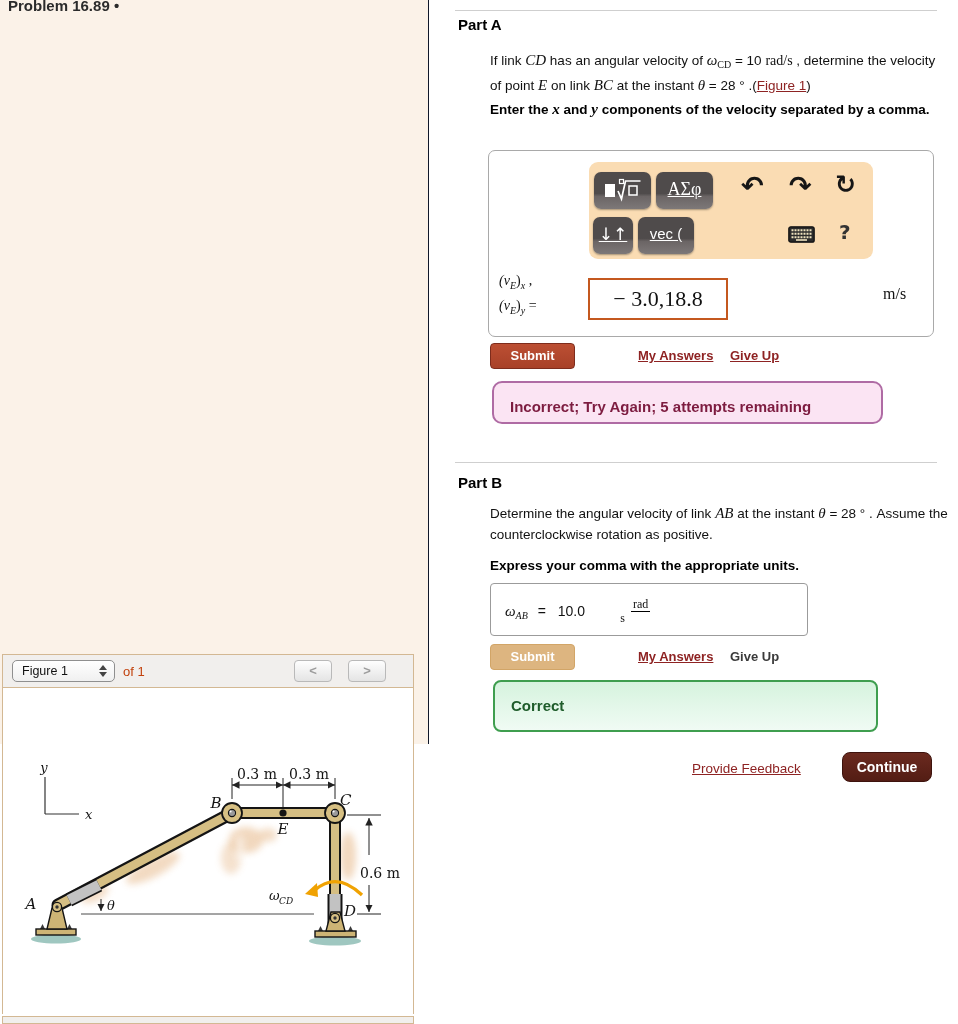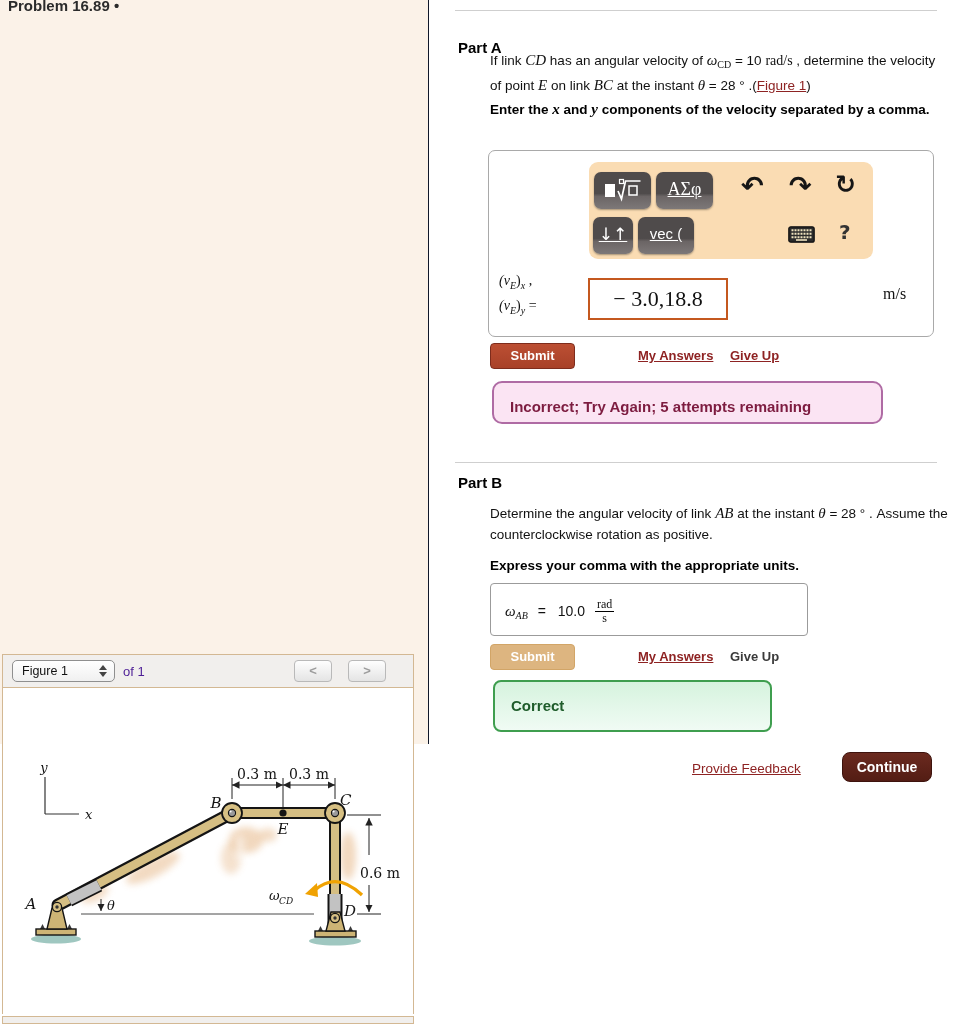--- a/index.html
+++ b/index.html
@@ -10,21 +10,21 @@
   #left-panel { position:absolute; left:0; top:0; width:429px; height:744px; background:#FBF2E8; border-right:1px solid #0f172a; }
   #prob-title { position:absolute; left:8px; top:-3px; font-size:15px; font-weight:700; color:#2B2B2B; }
 
   
   #figure-panel { position:absolute; left:2px; top:654px; width:412px; height:360px; background:#fff; border:1px solid #D3B893; }
   #figure-header { position:relative; height:33px; background:#F1EFED; border-bottom:1px solid #D3B893; }
   #figure-select { position:absolute; left:9px; top:5px; width:103px; height:22px; background:linear-gradient(#ffffff,#F0F0F0); border:1px solid #8F8F8F; border-radius:5px; font-size:12.5px; color:#111; padding-left:9px; line-height:20px; cursor:default; }
   .spinner { position:absolute; right:6px; top:4px; width:9px; height:13px; }
   .spinner .up { width:0; height:0; border-left:4px solid transparent; border-right:4px solid transparent; border-bottom:5px solid #444; margin-bottom:2px; }
   .spinner .dn { width:0; height:0; border-left:4px solid transparent; border-right:4px solid transparent; border-top:5px solid #444; }
-  #figure-of { position:absolute; left:120px; top:9px; font-size:13px; color:#4c1d95; }
+  #figure-of { position:absolute; left:120px; top:9px; font-size:13px; color:#c2410c; }
   .nav-btn { position:absolute; top:5px; width:38px; height:22px; border:1px solid #B9B9B9; border-radius:4px; background:linear-gradient(#FEFEFE,#E4E4E4); color:#9C9C9C; font-size:13px; font-weight:bold; text-align:center; line-height:20px; }
   #fig-prev { left:291px; } #fig-next { left:345px; }
   #figure-body { position:relative; width:410px; height:326px; background:#fff; }
 
   #next-panel-stub { position:absolute; left:2px; top:1016px; width:412px; height:8px; background:#F1EFED; border:1px solid #D3B893; }
 
   
   #right-col { position:absolute; left:430px; top:0; width:528px; height:1024px; background:#fff; }
   .rule { position:absolute; left:25px; width:482px; height:1px; background:#CFCFCF; }
   .part-heading { position:absolute; left:28px; font-size:15px; font-weight:bold; color:#000; }
@@ -63,23 +63,23 @@
   .pos-myans { left:208px; } .pos-giveup { left:300px; }
   .gray-text { color:#3A3A3A; }
 
   #feedbackA { position:absolute; left:62px; top:381px; width:391px; height:43px; background:#FBE4F3; border:2px solid #AF6BA4; border-radius:10px; }
   #feedbackA span { position:absolute; left:16px; top:15px; font-size:15px; font-weight:bold; color:#7D1C40; }
 
   
   #answerB-box { position:absolute; left:60px; top:583px; width:318px; height:53px; border:1px solid #9B9B9B; border-radius:4px; background:#fff; }
   #answerB-line { position:absolute; left:14px; top:14px; font-size:14px; color:#111; }
   .frac { display:inline-block; text-align:center; vertical-align:-6px; font-family:"Liberation Serif", serif; font-size:12px; line-height:1.05; }
-  .frac .num { display:block; border-bottom:1px solid #000; padding:0 2px; }
+  .frac .num { display:block; border-bottom:1px solid #000; padding:0 2px;margin-left:36px; }
   .frac .den { display:block; }
-  #correctB { position:absolute; left:63px; top:680px; width:279px; height:52px; background:linear-gradient(#D6F3DE,#F0FBF4); border:2px solid #3F9E4F; border-radius:8px;padding-left:22px; }
+  #correctB { position:absolute; left:63px; top:680px; width:385px; height:52px; background:linear-gradient(#D6F3DE,#F0FBF4); border:2px solid #3F9E4F; border-radius:8px;padding-left:22px; }
   #correctB span { position:absolute; left:16px; top:15px; font-size:15px; font-weight:bold; color:#1F5C2B; }
 
   #provide-feedback { position:absolute; left:262px; top:761px; font-size:13.5px; }
   #continue-btn { position:absolute; left:412px; top:752px; width:90px; height:30px; background:linear-gradient(#6B2A1F,#531D14); border:1px solid #3E130D; border-radius:8px; color:#fff; font-size:14px; font-weight:bold; text-align:center; line-height:28px; }
 
   svg text { font-family:"DejaVu Serif", serif; fill:#141414; }
   .svg-it { font-style:italic; }
 </style>
 </head>
 <body>
@@ -223,21 +223,21 @@
         </svg>
       </div>
     </div>
 
     <div id="next-panel-stub"></div>
   </div>
 
   <div id="right-col">
 
     <div class="rule" style="top:10px"></div>
-    <div class="part-heading" style="top:39px">Part A</div>
+    <div class="part-heading" style="top:16px">Part A</div>
 
     <div class="q-text" style="top:50px">
       <span>If link </span><span class="m-it">CD</span><span> has an angular velocity of </span><span class="m-it">ω</span><span class="m-sub">CD</span><span> = 10 </span><span class="m-rm">rad/s</span><span> , determine the velocity of point </span><span class="m-it">E</span><span> on link </span><span class="m-it">BC</span><span> at the instant </span><span class="m-it">θ</span><span> = 28 ° .(</span><a class="fig-link">Figure 1</a><span>)</span>
     </div>
 
     <div class="q-bold" style="top:100px">
       <span>Enter the </span><span class="m-it">x</span><span> and </span><span class="m-it">y</span><span> components of the velocity separated by a comma.</span>
     </div>
 
     <div id="answerA-box">

